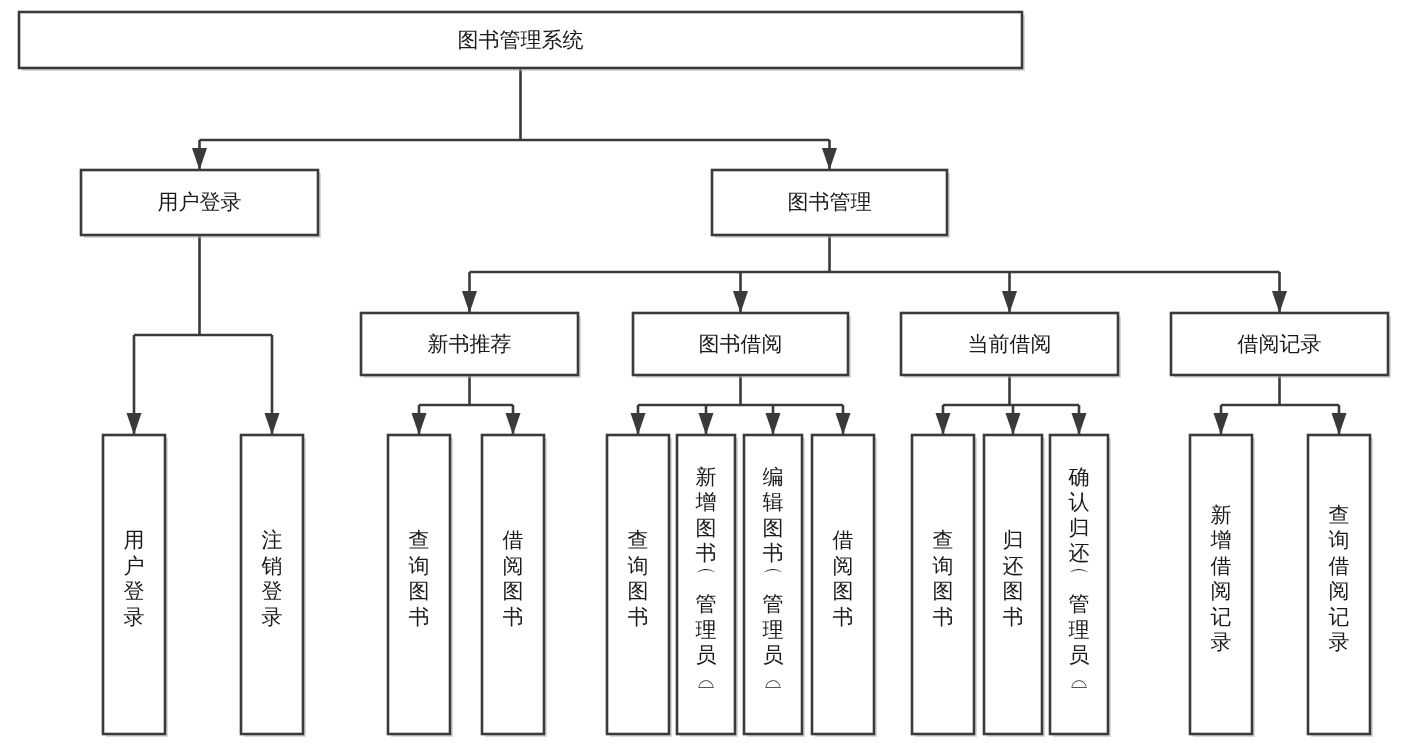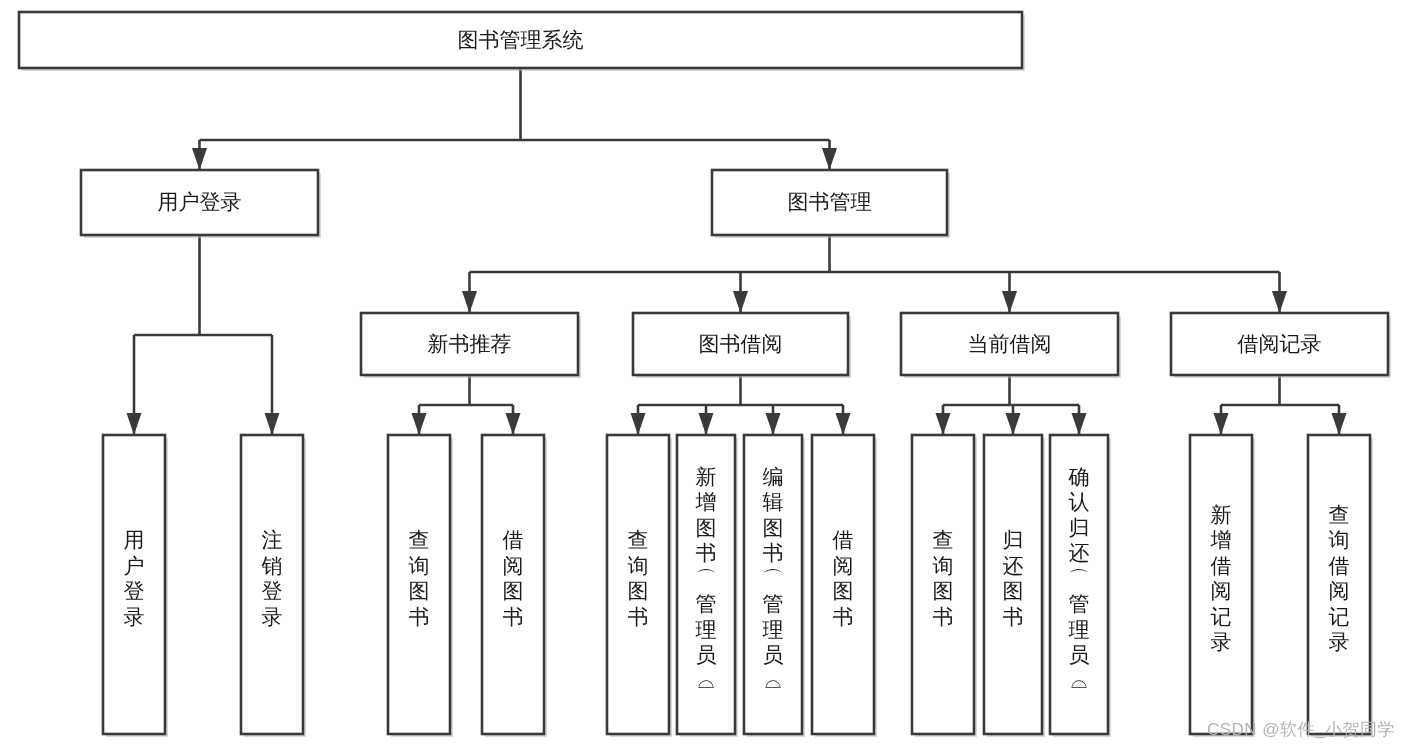--- a/index.html
+++ b/index.html
@@ -228,14 +228,13 @@
           <rect x="1190" y="435" width="62" height="299" class="node-box"></rect>
           <text x="1221" y="521.75" class="node-label-v"><tspan x="1221" dy="0">新</tspan><tspan x="1221" dy="25.5">增</tspan><tspan x="1221" dy="25.5">借</tspan><tspan x="1221" dy="25.5">阅</tspan><tspan x="1221" dy="25.5">记</tspan><tspan x="1221" dy="25.5">录</tspan></text>
         </g>
         <g>
           <rect x="1311" y="438" width="62" height="299" class="node-shadow"></rect>
           <rect x="1308" y="435" width="62" height="299" class="node-box"></rect>
           <text x="1339" y="521.75" class="node-label-v"><tspan x="1339" dy="0">查</tspan><tspan x="1339" dy="25.5">询</tspan><tspan x="1339" dy="25.5">借</tspan><tspan x="1339" dy="25.5">阅</tspan><tspan x="1339" dy="25.5">记</tspan><tspan x="1339" dy="25.5">录</tspan></text>
         </g>
       </g>
   </svg>
-  <div class="watermark">CSDN @软件_小贺同学</div>
 </div>
 
 </body></html>

